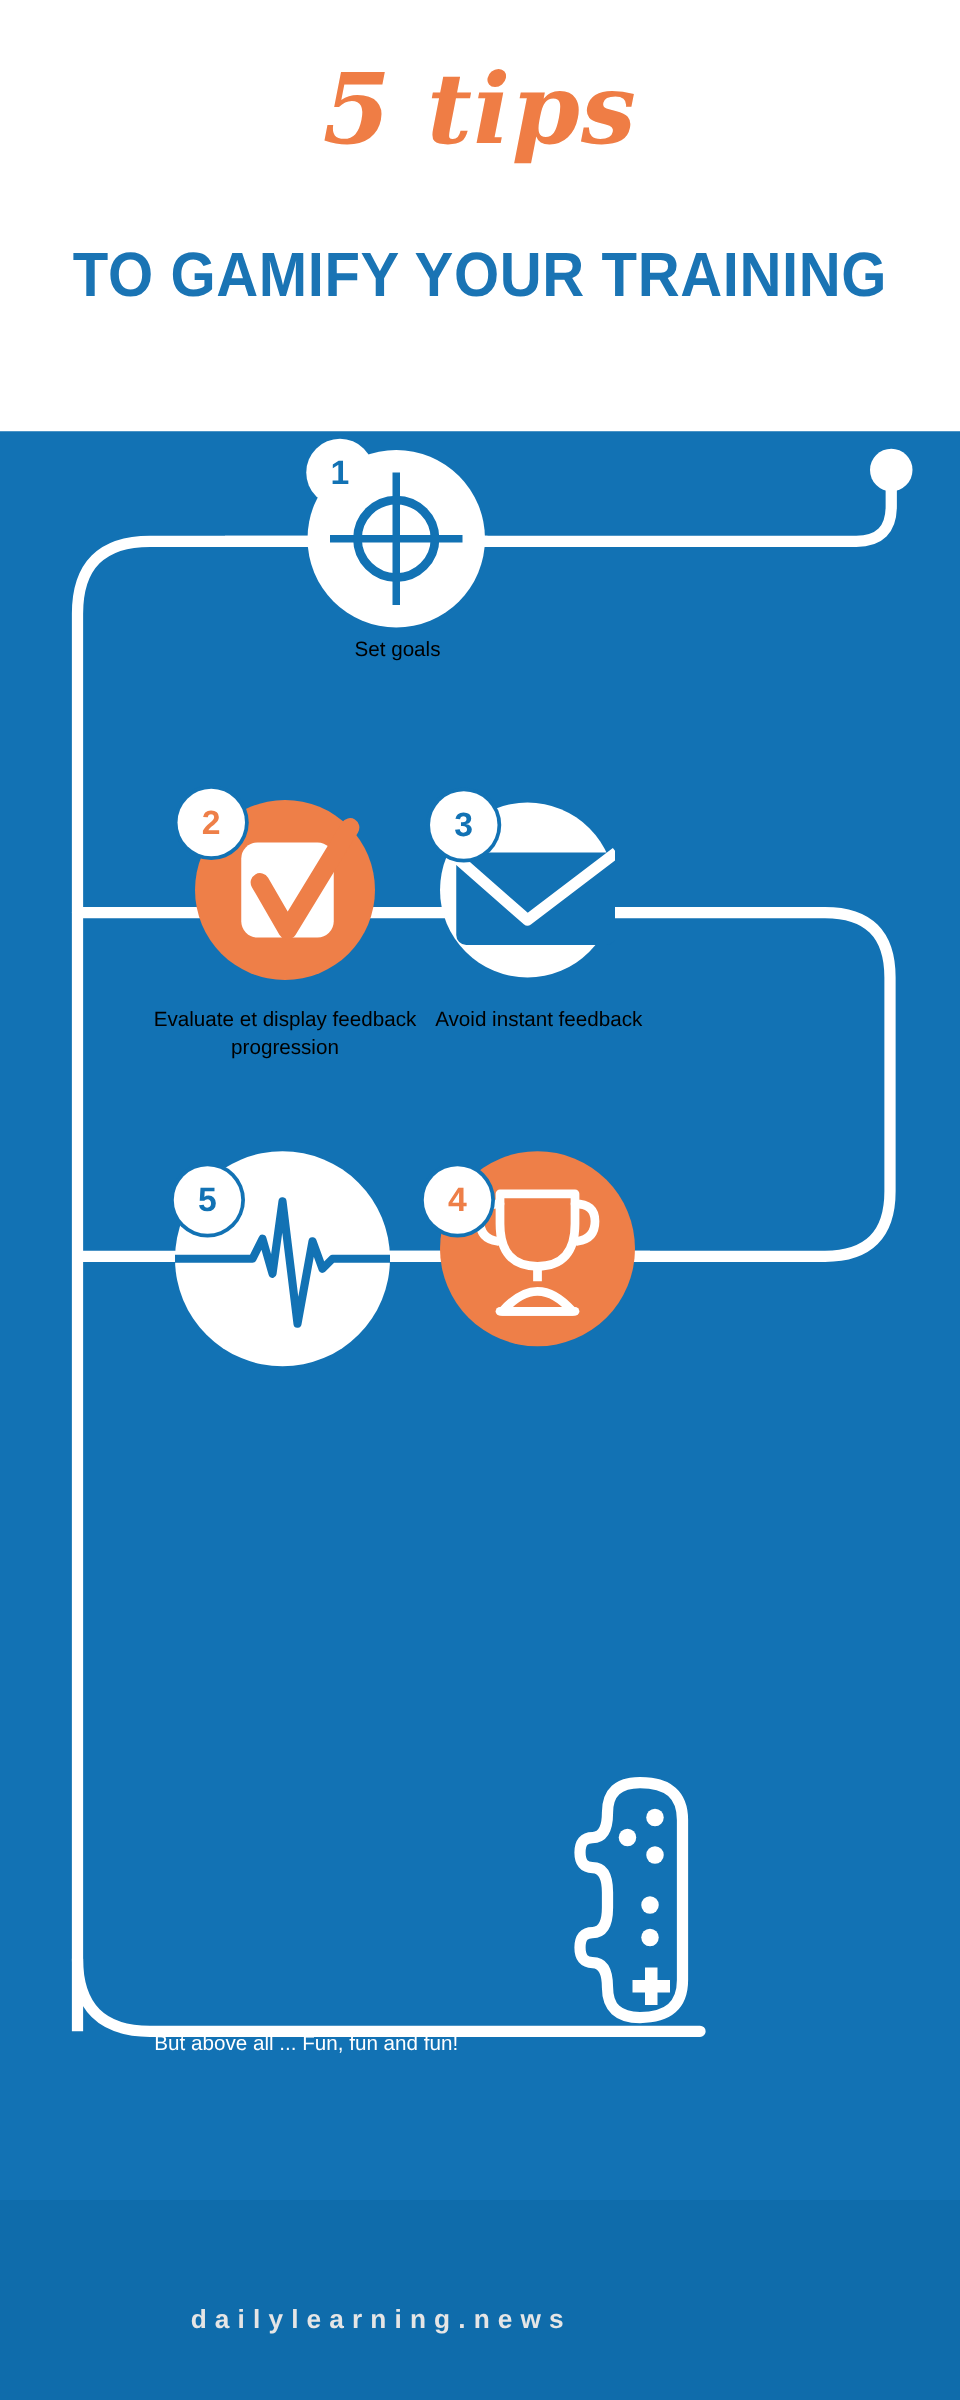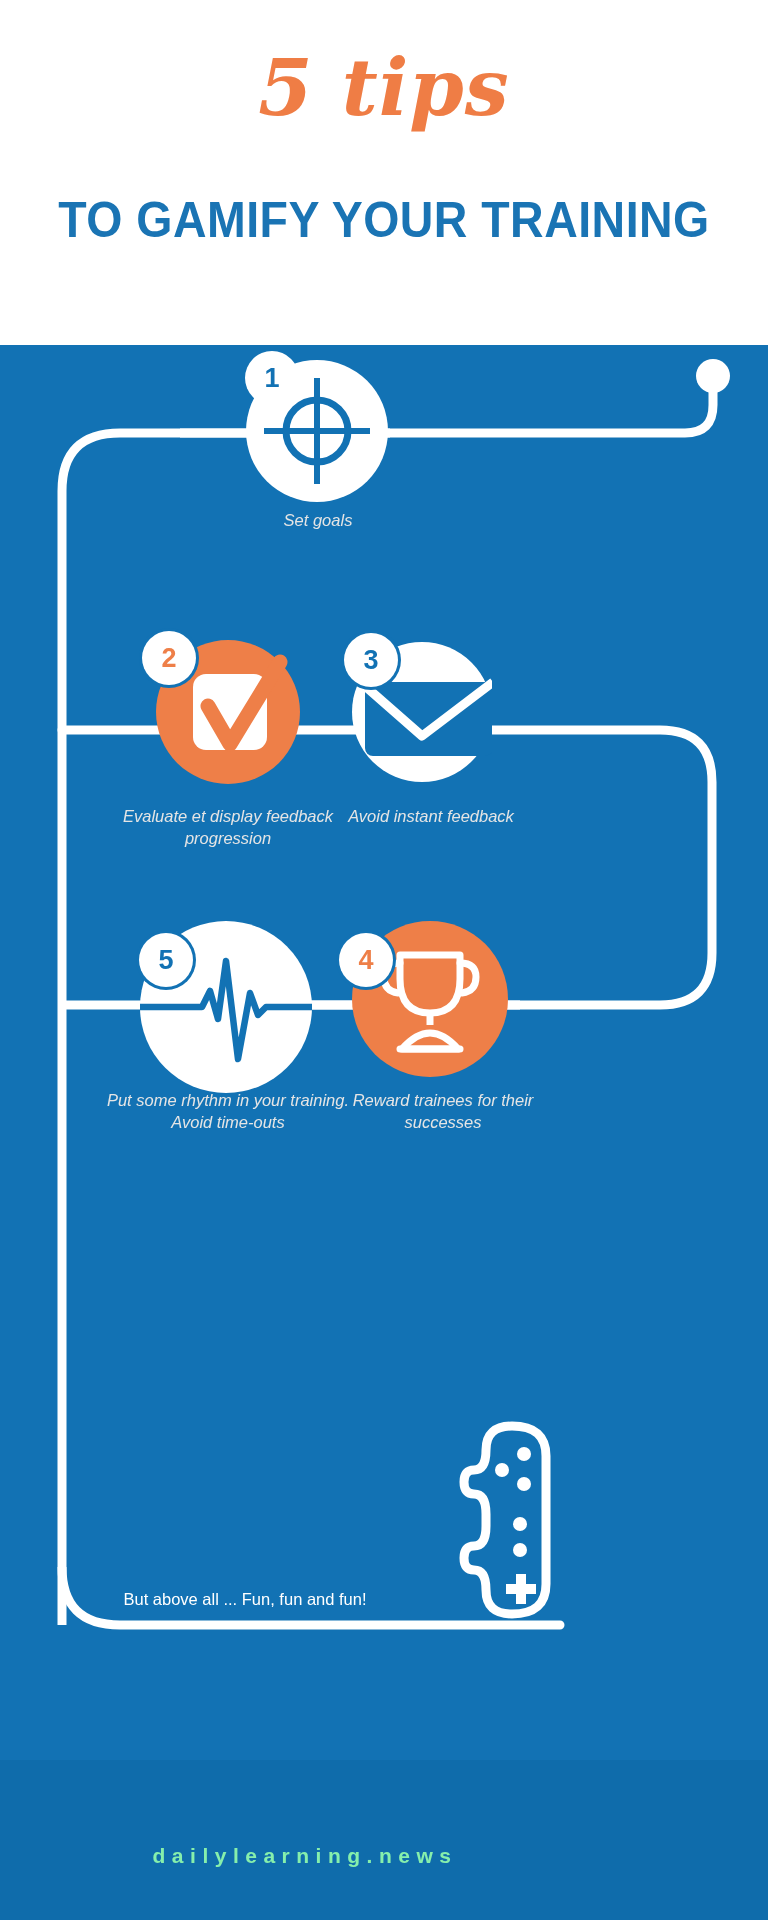--- a/index.html
+++ b/index.html
@@ -62,21 +62,21 @@
     position:absolute;
     left:0; bottom:0;
     width:768px; height:160px;
     background:#0f6cab;
   }
   .footer-text {
     position:absolute;
     left:0; bottom:52px;
     width:610px;
     text-align:center;
-    color:#86efac;
+    color:#e5e5e5;
     font-weight:700;
     font-size:21px;
     letter-spacing:6.5px;
   }
 
   
   .path-svg {
     position:absolute;
     left:0; top:0;
     width:768px; height:1575px;
@@ -109,25 +109,24 @@
     font-size:27px;
     line-height:1;
   }
   .badge.blue-num { color:#1272b4; }
   .badge.orange-num { color:#ee7f48; }
   .badge.ring { box-shadow:0 0 0 3px #1272b4; }
 
   .caption {
     position:absolute;
     text-align:center;
-    color:#e5e5e5;
+    color:#000000;
     font-size:16.5px;
     line-height:22px;
     font-weight:400;
-    font-style:italic;
   }
 
   .bottom-caption {
     position:absolute;
     color:#ffffff;
     font-size:16.5px;
     line-height:22px;
     text-align:center;
   }
 
@@ -211,36 +210,34 @@
     <div class="caption" style="left:318px; top:460px; width:226px;">Avoid instant feedback</div>
 
     <div class="node white" style="left:140px; top:576px; width:172px; height:172px;">
         <svg class="node-icon" viewBox="0 0 172 172">
           <path d="M0,86 L62,86 L70,70 L78,98 L86,40 L98,138 L110,72 L118,94 L126,86 L172,86" fill="none" stroke="#1272b4" stroke-width="6.5" stroke-linejoin="round" stroke-linecap="round"></path>
         </svg>
     </div>
     <div class="badge blue-num ring" style="left:139px; top:588px;">
       <span>5</span>
     </div>
-    <div class="caption" style="left:98px; top:744px; width:260px;">Put some rhythm in your training. Avoid time-outs</div>
 
     <div class="node orange" style="left:352px; top:576px; width:156px; height:156px;">
       <svg class="node-icon" viewBox="0 0 156 156">
         <path d="M48,34 L108,34 L108,58 Q108,92 78,92 Q48,92 48,58 Z" fill="none" stroke="#ffffff" stroke-width="7" stroke-linejoin="round"></path>
         <path d="M48,42 Q32,42 32,56 Q32,70 46,72" fill="none" stroke="#ffffff" stroke-width="7" stroke-linecap="round"></path>
         <path d="M108,42 Q124,42 124,56 Q124,70 110,72" fill="none" stroke="#ffffff" stroke-width="7" stroke-linecap="round"></path>
         <line x1="78" y1="92" x2="78" y2="104" stroke="#ffffff" stroke-width="7"></line>
         <path d="M50,128 Q78,96 106,128 Z" fill="none" stroke="#ffffff" stroke-width="7" stroke-linejoin="round"></path>
         <line x1="48" y1="128" x2="108" y2="128" stroke="#ffffff" stroke-width="7" stroke-linecap="round"></line>
       </svg>
     </div>
     <div class="badge orange-num ring" style="left:339px; top:588px;">
       <span>4</span>
     </div>
-    <div class="caption" style="left:318px; top:744px; width:250px;">Reward trainees for their successes</div>
 
     <svg class="gamepad" style="left:434px; top:1075px; width:130px; height:200px;" viewBox="0 0 130 200">
       <path d="M52,30
                Q52,6 78,6
                Q112,6 112,36
                L112,164
                Q112,194 78,194
                Q52,194 52,170
                Q52,150 40,150
                Q30,150 30,138
@@ -252,17 +249,17 @@
                Q30,50 40,50
                Q52,50 52,30 Z" fill="none" stroke="#ffffff" stroke-width="9" stroke-linejoin="round"></path>
       <circle cx="90" cy="34" r="7" fill="#ffffff"></circle>
       <circle cx="68" cy="50" r="7" fill="#ffffff"></circle>
       <circle cx="90" cy="64" r="7" fill="#ffffff"></circle>
       <circle cx="86" cy="104" r="7" fill="#ffffff"></circle>
       <circle cx="86" cy="130" r="7" fill="#ffffff"></circle>
       <path d="M82,154 L92,154 L92,164 L102,164 L102,174 L92,174 L92,184 L82,184 L82,174 L72,174 L72,164 L82,164 Z" fill="#ffffff"></path>
     </svg>
 
-    <div class="bottom-caption" style="left:60px; top:1243px; width:370px;">But above all ... Fun, fun and fun!</div>
+    <div class="bottom-caption" style="left:60px; top:1279px; width:370px;">But above all ... Fun, fun and fun!</div>
 
     <div class="footer-text">dailylearning.news</div>
   </div>
 </div>
 
 </body></html>

